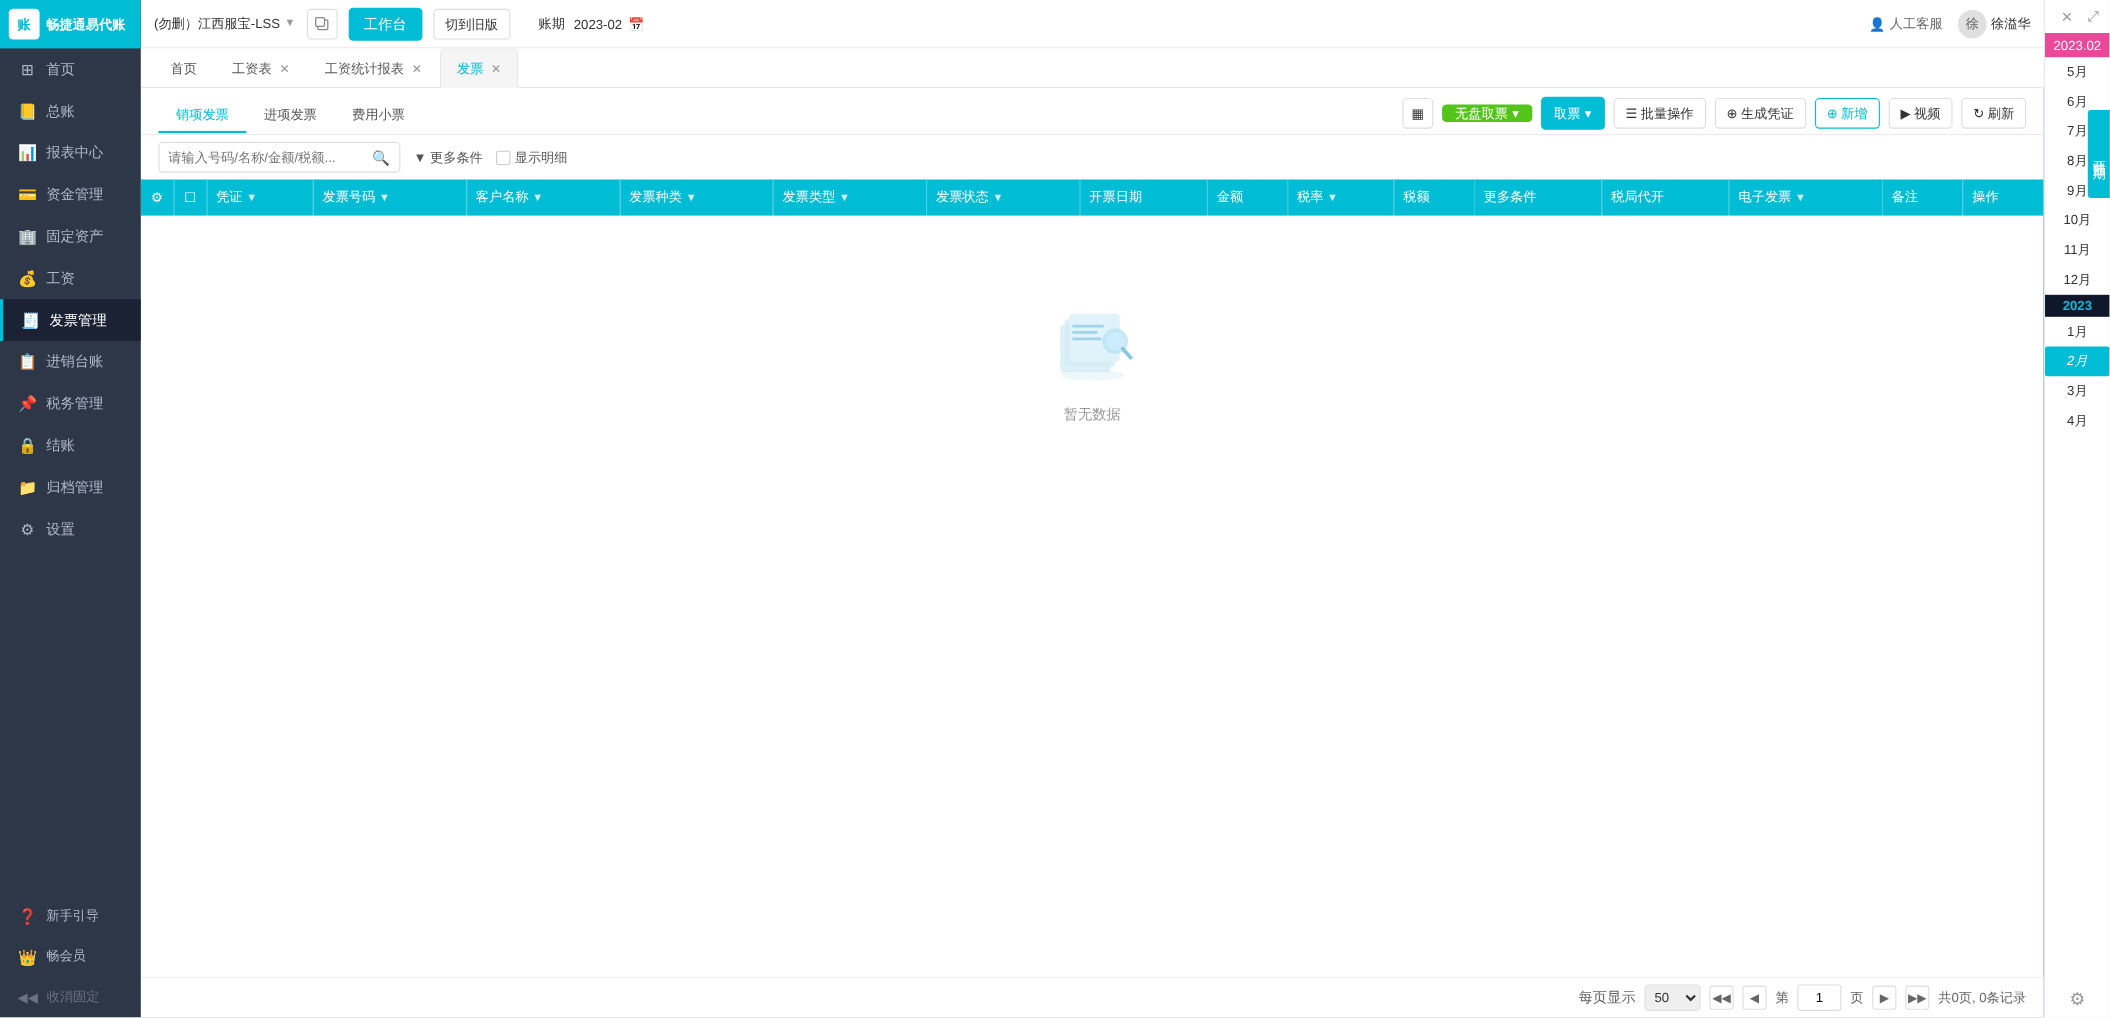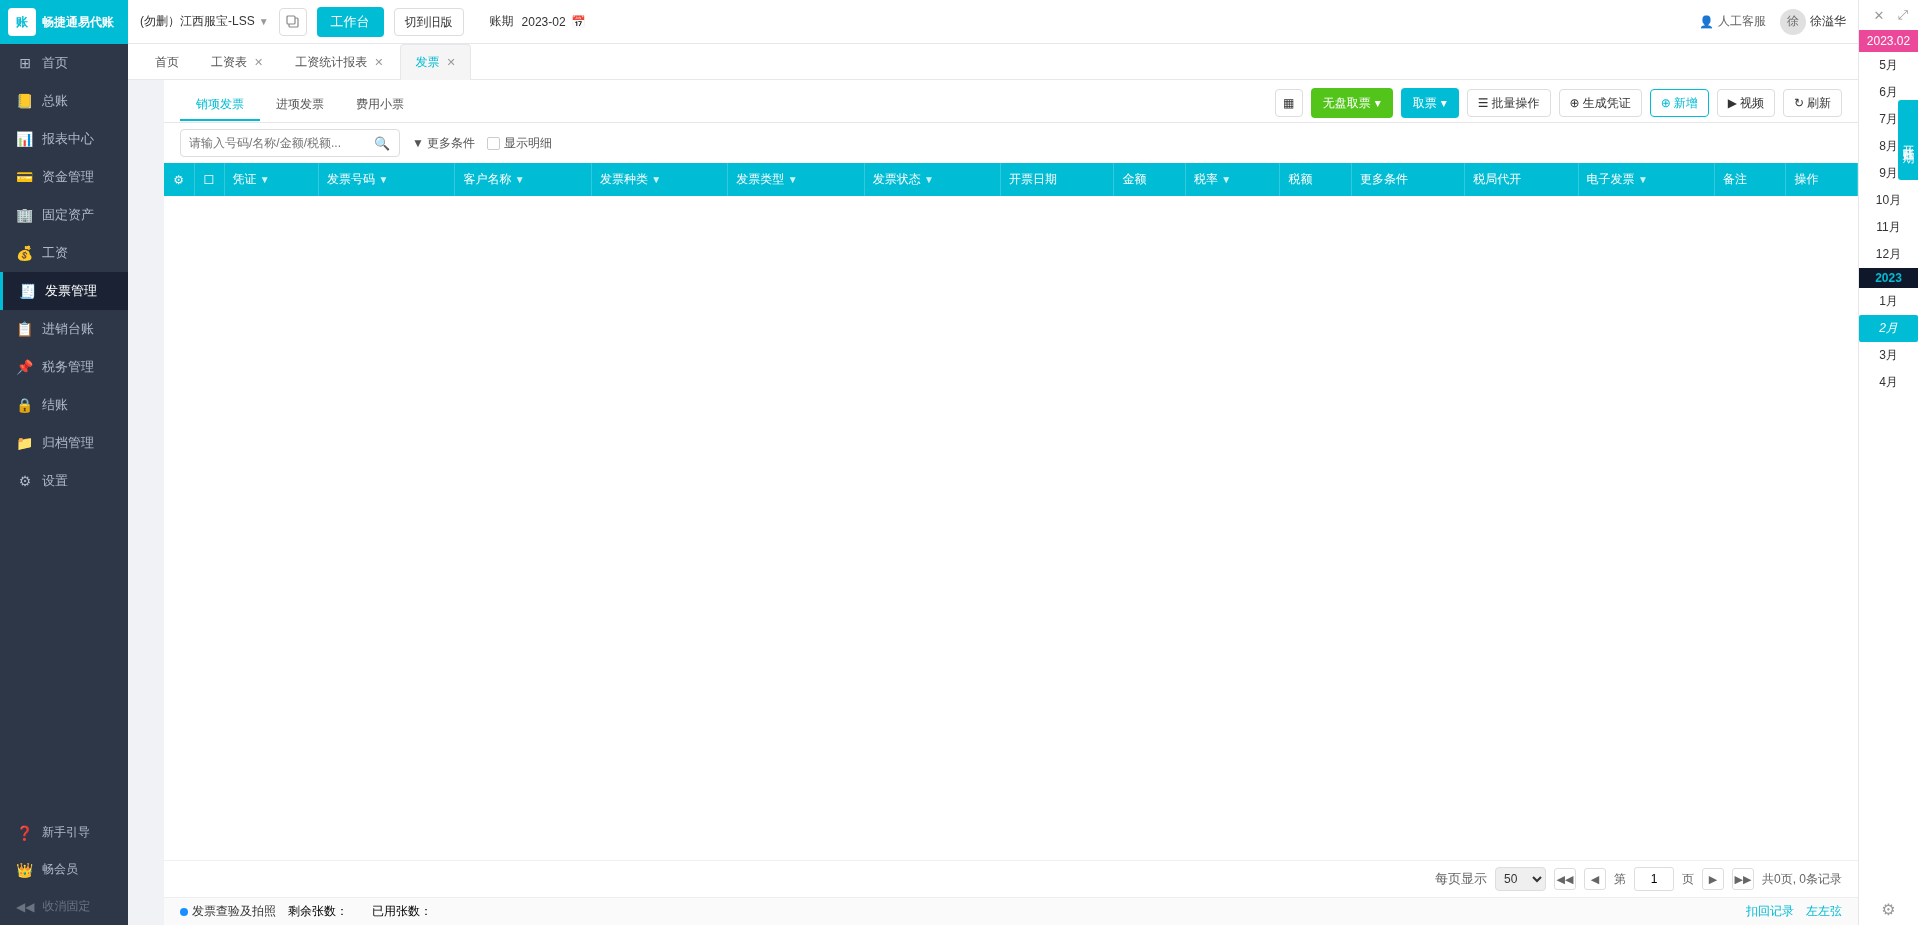--- a/index.html
+++ b/index.html
@@ -47,30 +47,30 @@
     .tabs-row {
       background: #fff; height: 36px; display: flex; align-items: center; padding: 0 0 0 12px; border-bottom: 1px solid #e5e7eb; flex-shrink: 0; gap: 2px;
     }
     .tab-item {
       display: flex; align-items: center; gap: 5px; padding: 6px 14px; cursor: pointer; font-size: 13px; color: #555; border-radius: 4px 4px 0 0; position: relative; height: 36px; border: 1px solid transparent; border-bottom: none;
     }
     .tab-item.active { color: #00bcd4; background: #f5f5f5; border-color: #e5e7eb; font-weight: 500; }
     .tab-item .close-icon { font-size: 11px; color: #999; margin-left: 2px; }
 
     
-    .content-area { flex: 1; display: flex; flex-direction: column; overflow: hidden; background: #0f766e; margin-left: 36px; }
+    .content-area { flex: 1; display: flex; flex-direction: column; overflow: hidden; background: #0f766e; }
 
     
     .invoice-page { flex: 1; background: #fff; margin: 0; display: flex; flex-direction: column; overflow: hidden; }
 
     
     .sub-tabs { display: flex; align-items: center; padding: 8px 16px 0; border-bottom: 1px solid #e5e7eb; gap: 0; background: #fff; flex-shrink: 0; }
     .sub-tab { padding: 6px 16px; cursor: pointer; font-size: 13px; color: #555; border-bottom: 2px solid transparent; margin-bottom: -1px; }
     .sub-tab.active { color: #00bcd4; border-bottom: 2px solid #00bcd4; font-weight: 500; }
-    .btn-green { background: #52c41a; color: #fff; border: none; border-radius: 4px; padding: 5px 12px; font-size: 13px; cursor: pointer; display: flex; align-items: center; gap: 4px; height: 30px; }
+    .btn-green { background: #52c41a; color: #fff; border: none; border-radius: 4px; padding: 5px 12px; font-size: 13px; cursor: pointer; display: flex; align-items: center; gap: 4px; height: 16px; }
     .btn-teal { background: #00bcd4; color: #fff; border: none; border-radius: 4px; padding: 5px 12px; font-size: 13px; cursor: pointer; display: flex; align-items: center; gap: 4px; height: 30px; }
     .btn-default { background: #fff; color: #333; border: 1px solid #ddd; border-radius: 4px; padding: 5px 10px; font-size: 12px; cursor: pointer; display: flex; align-items: center; gap: 3px; height: 28px; }
     .btn-primary-outline { background: #fff; color: #00bcd4; border: 1px solid #00bcd4; border-radius: 4px; padding: 5px 10px; font-size: 12px; cursor: pointer; display: flex; align-items: center; gap: 3px; height: 28px; }
     .btn-refresh { background: #fff; color: #333; border: 1px solid #ddd; border-radius: 4px; padding: 5px 10px; font-size: 12px; cursor: pointer; display: flex; align-items: center; gap: 3px; height: 28px; }
 
     
     .filter-row { display: flex; align-items: center; padding: 6px 16px; gap: 12px; background: #fff; flex-shrink: 0; }
     .search-input-wrap { display: flex; align-items: center; border: 1px solid #ddd; border-radius: 4px; padding: 3px 8px; width: 220px; height: 28px; }
     .search-input-wrap input { border: none; outline: none; font-size: 12px; color: #333; flex: 1; background: transparent; }
     .search-input-wrap .search-icon { color: #00bcd4; font-size: 13px; }
@@ -334,54 +334,55 @@
               <th>电子发票 <span class="sort-icon">▼</span></th>
               <th>备注</th>
               <th>操作</th>
             </tr>
           </thead>
           <tbody id="table-body">
             
           </tbody>
         </table>
 
+        <div class="empty-state">
+          <svg class="empty-illustration" viewBox="0 0 120 90" xmlns="http://www.w3.org/2000/svg">
+            <ellipse cx="60" cy="75" rx="35" ry="6" fill="#e8f4f8" opacity="0.7"></ellipse>
+            <rect x="25" y="20" width="55" height="52" rx="4" fill="#c8e6f0" opacity="0.6"></rect>
+            <rect x="30" y="14" width="55" height="52" rx="4" fill="#d4ecf5" opacity="0.8"></rect>
+            <rect x="35" y="8" width="55" height="52" rx="4" fill="#e0f3fa"></rect>
+            <rect x="38" y="20" width="35" height="3" rx="1.5" fill="#a0d4e8"></rect>
+            <rect x="38" y="27" width="28" height="3" rx="1.5" fill="#a0d4e8"></rect>
+            <rect x="38" y="34" width="32" height="3" rx="1.5" fill="#a0d4e8"></rect>
+            <circle cx="85" cy="38" r="14" fill="#b3dff0" opacity="0.7"></circle>
+            <circle cx="85" cy="38" r="10" fill="#cceeff" opacity="0.8"></circle>
+            <line x1="93" y1="46" x2="102" y2="56" stroke="#88c8e0" stroke-width="4" stroke-linecap="round"></line>
+          </svg>
+          <span class="empty-text">暂无数据</span>
+        </div>
       </div>
 
       <div class="pagination-row">
         <span class="pagination-label">每页显示</span>
         <select class="pagination-select">
           <option>50</option>
           <option>10</option>
           <option>20</option>
           <option>100</option>
         </select>
         <button class="pagination-btn">◀◀</button>
         <button class="pagination-btn">◀</button>
         <span class="pagination-page-label">第</span>
         <input class="pagination-input" type="text" value="1" style="">
         <span class="pagination-page-label">页</span>
         <button class="pagination-btn">▶</button>
         <button class="pagination-btn">▶▶</button>
         <span class="pagination-total">共0页, 0条记录</span>
       </div>
 
-      <div class="status-bar">
-        <div class="status-check">
-          <span class="status-dot"></span>
-          <span>发票查验及拍照</span>
-        </div>
-        <span>剩余张数：</span>
-        <span></span>
-        <span>已用张数：</span>
-        <span></span>
-        <div class="status-links">
-          <a class="status-link" href="#">扣回记录</a>
-          <a class="status-link" href="#">左左弦</a>
-        </div>
-      </div>
     </div>
   </div>
 </div>
 
 <div class="calendar-panel">
   <div class="calendar-panel-header">
     <div class="cal-icon-btn">✕</div>
     <div class="cal-icon-btn">⤢</div>
   </div>
 

